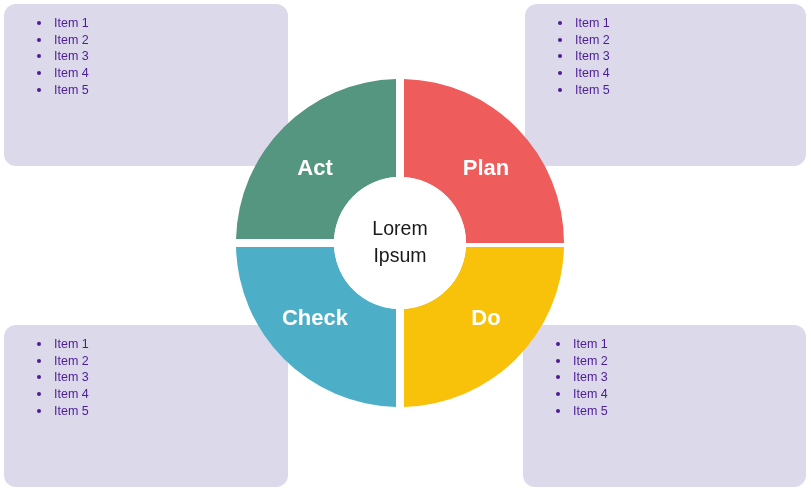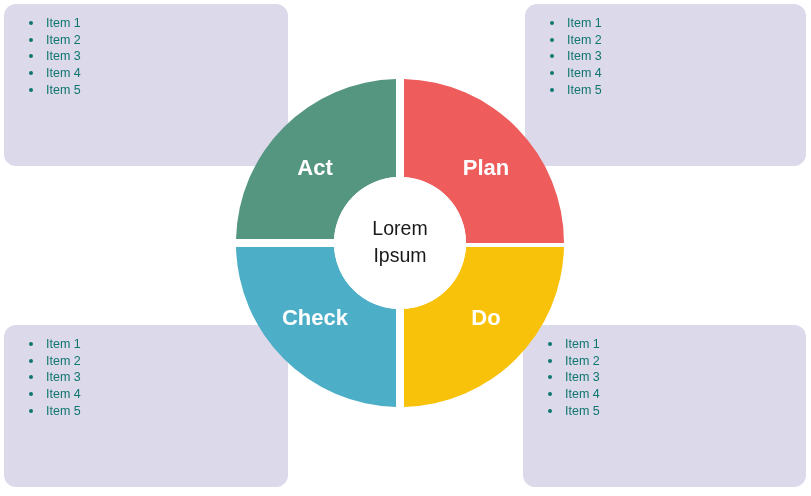--- a/index.html
+++ b/index.html
@@ -32,22 +32,23 @@
   .note-box.br { left: 523px; top: 325px; width: 283px; height: 162px; }
 
   .note-list {
     list-style: disc outside;
     margin: 0;
     padding: 11px 0 0 40px;
   }
   .note-list li {
     font-size: 12.5px;
     line-height: 15.7px;
-    color: #0f766e;
+    color: #4c1d95;
     padding-left: 2px;
+    margin-left: 8px;
   }
   .note-list li::marker {
     font-size: 13px;
   }
 
   
   #donut-wrap {
     position: absolute;
     left: 231px;
     top: 74px;

